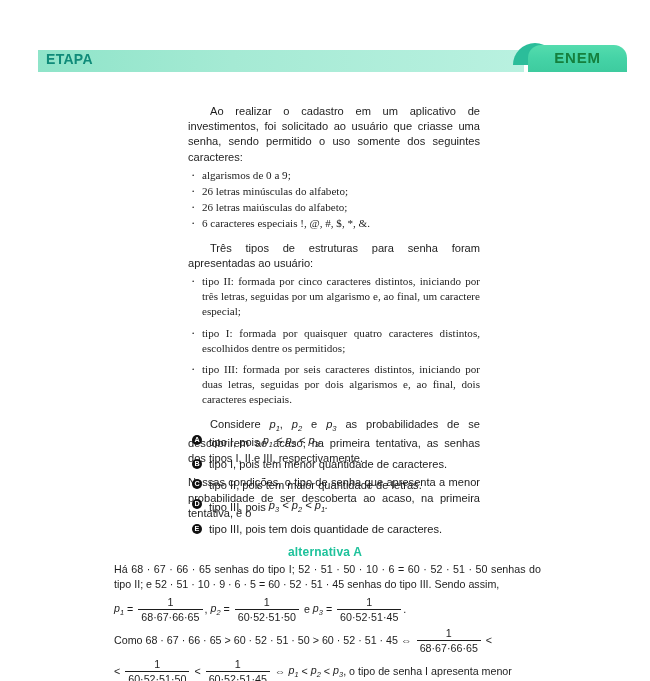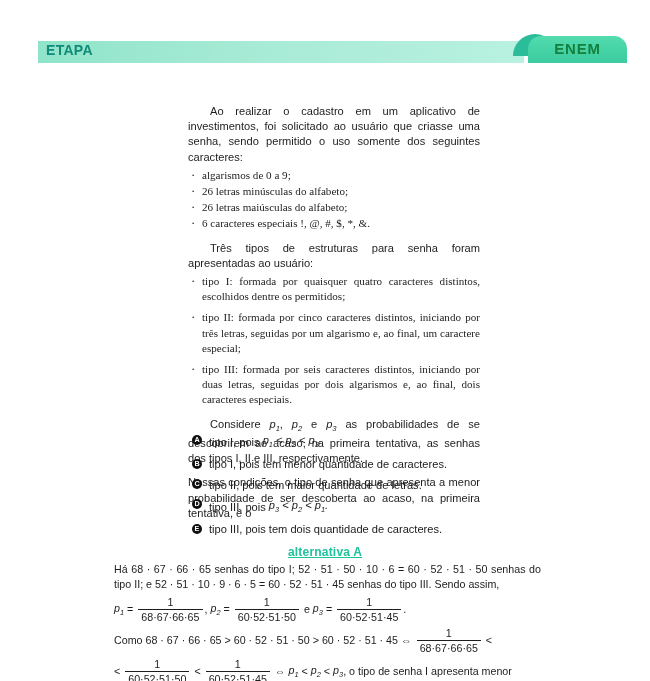--- a/index.html
+++ b/index.html
@@ -13,21 +13,21 @@
     position: relative;
     font-family: "Liberation Sans", sans-serif;
     color: #1a1a1a;
     overflow: hidden;
   }
 
   
   .header {
     position: absolute;
     left: 0;
-    top: 3px;
+    top: 12px;
     width: 650px;
     height: 78px;
   }
   .brand-bar-fade {
     position: absolute;
     left: 38px;
     top: 38px;
     width: 486px;
     height: 22px;
     background: linear-gradient(to right, #8fe4c9 0%, #a5ead4 40%, #b9f1e0 100%);
@@ -158,21 +158,20 @@
   .answer-title {
     position: absolute;
     left: 0;
     top: 545px;
     width: 650px;
     text-align: center;
     font-size: 12px;
     font-weight: bold;
     color: #1ec29b;
     letter-spacing: 0.2px;
-    text-decoration: underline;
   }
   .answer-body {
     position: absolute;
     left: 114px;
     top: 562px;
     width: 427px;
     font-size: 10.7px;
     line-height: 15px;
     color: #1d1d1d;
   }
@@ -234,22 +233,22 @@
   <ul class="blist">
     <li>algarismos de 0 a 9;</li>
     <li>26 letras minúsculas do alfabeto;</li>
     <li>26 letras maiúsculas do alfabeto;</li>
     <li>6 caracteres especiais !, @, #, $, *, &amp;.</li>
   </ul>
 
   <p class="p-indent gap-top">Três tipos de estruturas para senha foram apresentadas ao usuário:</p>
 
   <ul class="blist spaced">
+    <li>tipo II: formada por cinco caracteres distintos, iniciando por três letras, seguidas por um algarismo e, ao final, um caractere especial;</li>
     <li>tipo I: formada por quaisquer quatro caracteres distintos, escolhidos dentre os permitidos;</li>
-    <li>tipo II: formada por cinco caracteres distintos, iniciando por três letras, seguidas por um algarismo e, ao final, um caractere especial;</li>
     <li>tipo III: formada por seis caracteres distintos, iniciando por duas letras, seguidas por dois algarismos e, ao final, dois caracteres especiais.</li>
   </ul>
 
   <p class="p-indent gap-top"><span>Considere </span><span class="var">p</span><span class="sub">1</span><span>, </span><span class="var">p</span><span class="sub">2</span><span> e </span><span class="var">p</span><span class="sub">3</span><span> as probabilidades de se descobrirem ao acaso, na primeira tentativa, as senhas dos tipos I, II e III, respectivamente.</span></p>
 
   <p class="gap-top">Nessas condições, o tipo de senha que apresenta a menor probabilidade de ser descoberta ao acaso, na primeira tentativa, é o</p>
 </div>
 
 <div class="options">
 

